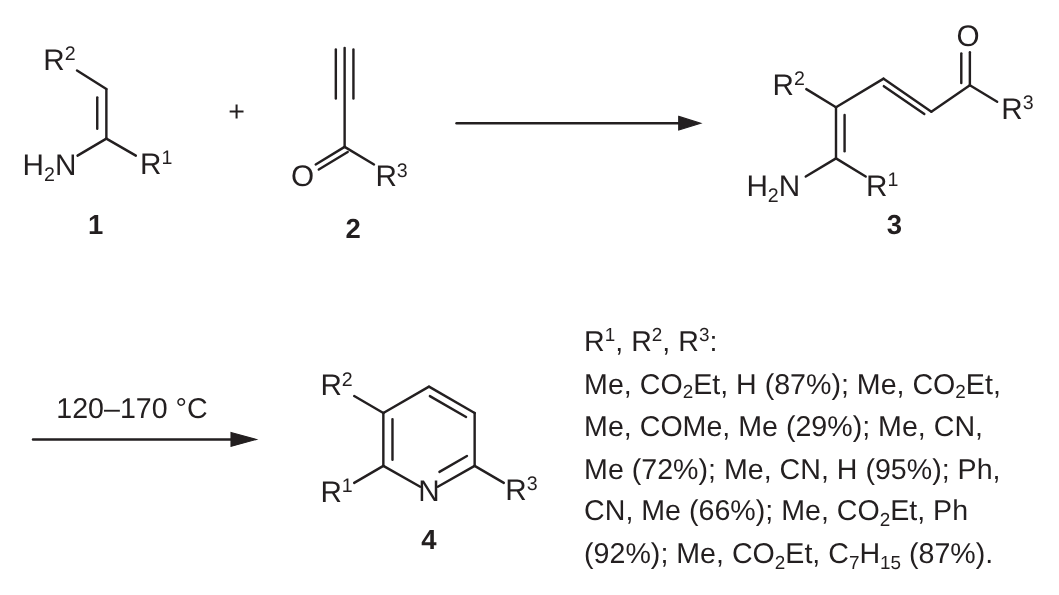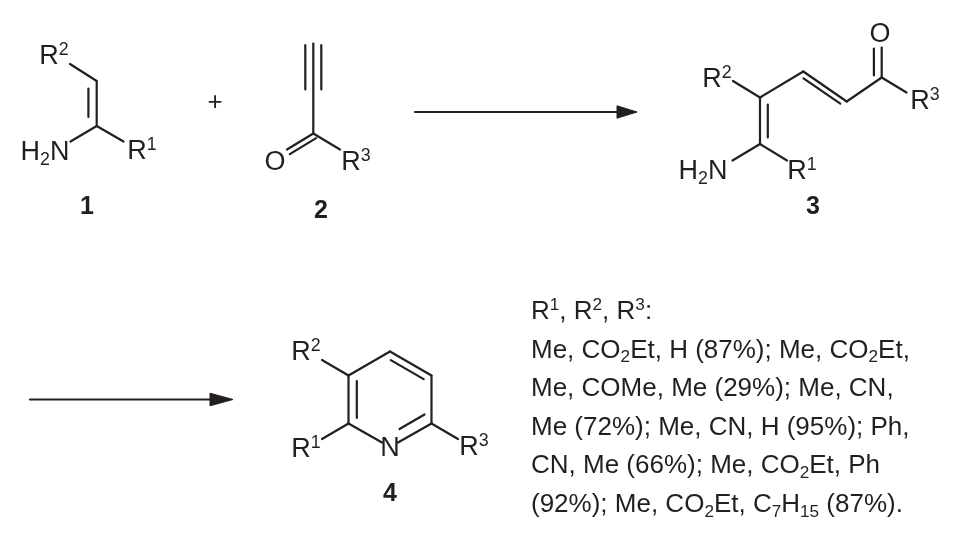--- a/index.html
+++ b/index.html
@@ -106,20 +106,21 @@
   <span class="lbl num" style="left:321px;top:209px">2</span>
 
 
   <span class="lbl" style="left:717px;top:78px"><span>R</span><sup>2</sup></span>
   <span class="lbl" style="left:880px;top:33px"><span>O</span></span>
   <span class="lbl" style="left:925px;top:100px"><span>R</span><sup>3</sup></span>
   <span class="lbl" style="left:703px;top:170px"><span>H</span><sub>2</sub><span>N</span></span>
   <span class="lbl" style="left:802px;top:170px"><span>R</span><sup>1</sup></span>
   <span class="lbl num" style="left:813px;top:205px">3</span>
 
+  <span class="lbl cond" style="left:120px;top:371px">120–170 °C</span>
 
   <span class="lbl" style="left:306px;top:351px"><span>R</span><sup>2</sup></span>
   <span class="lbl" style="left:306px;top:448px"><span>R</span><sup>1</sup></span>
   <span class="lbl" style="left:474px;top:446px"><span>R</span><sup>3</sup></span>
   <span class="lbl" style="left:390px;top:447px"><span>N</span></span>
   <span class="lbl num" style="left:390px;top:492px">4</span>
 
   <div class="subst">
     <div><span>R</span><sup>1</sup><span>, R</span><sup>2</sup><span>, R</span><sup>3</sup><span>:</span></div>
     <div><span>Me, CO</span><sub>2</sub><span>Et, H (87%); Me, CO</span><sub>2</sub><span>Et,</span></div>

